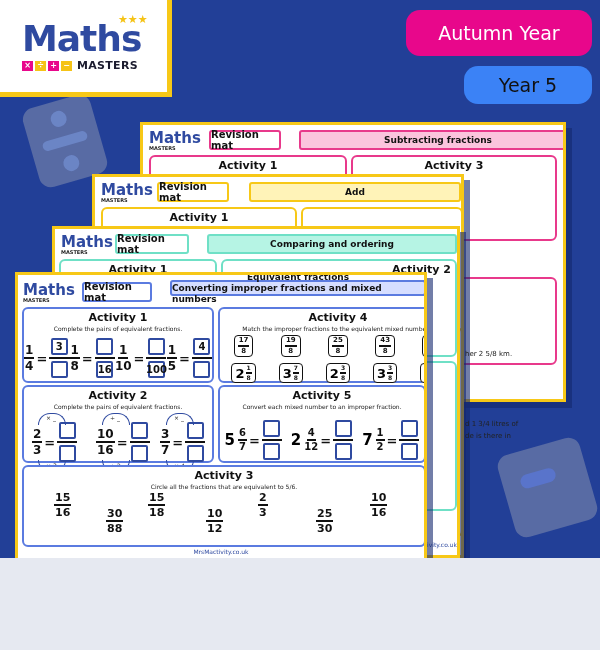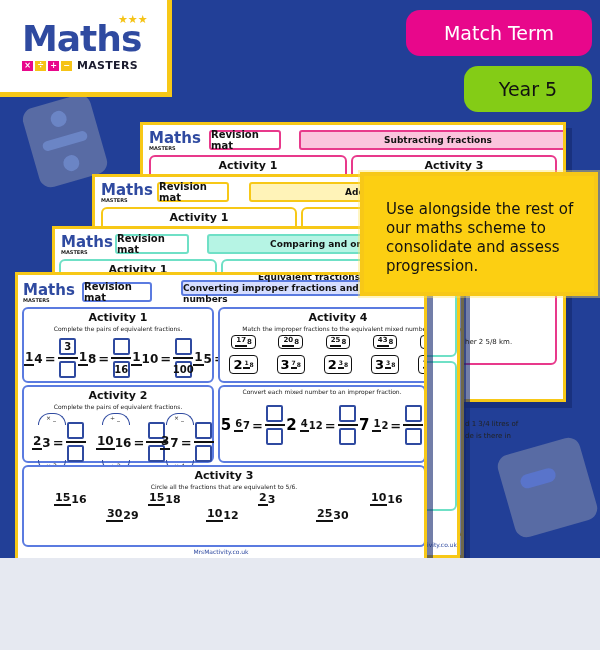--- a/index.html
+++ b/index.html
@@ -12,21 +12,21 @@
   
   .logo-box { position: absolute; left: 0; top: 0; width: 172px; height: 97px; background: #fff; border-right: 5px solid #f7c817; border-bottom: 5px solid #f7c817; }
   .logo-word { position: absolute; left: 22px; top: 18px; font-size: 36px; font-weight: bold; color: #2f4aa0; letter-spacing: -1px; }
   .logo-stars { position: absolute; left: 118px; top: 13px; color: #f5c316; font-size: 11px; letter-spacing: 0px; }
   .logo-sub { position: absolute; left: 22px; top: 59px; display: flex; align-items: center; gap: 2px; }
   .logo-sq { width: 11px; height: 10px; font-size: 8px; color: #fff; display: flex; align-items: center; justify-content: center; font-weight: bold; }
   .logo-masters { font-size: 11px; font-weight: bold; color: #1b1b2e; margin-left: 3px; letter-spacing: 0.3px; }
 
   .pill { position: absolute; border-radius: 14px; display: flex; align-items: center; justify-content: center; }
   .pill-term { left: 406px; top: 10px; width: 186px; height: 46px; background: #e8078b; color: #fff; font-size: 19px; }
-  .pill-year { left: 464px; top: 66px; width: 128px; height: 46px; background: #84cc16; color: #111; font-size: 19px; }
+  .pill-year { left: 464px; top: 66px; width: 128px; height: 38px; background: #3b82f6; color: #111; font-size: 19px; }
 
   .deco { position: absolute; background: rgba(190,190,190,0.35); border-radius: 12px; }
   .deco-div { left: 30px; top: 100px; width: 70px; height: 82px; transform: rotate(-16deg); }
   .deco-div .dot { position: absolute; width: 16px; height: 16px; border-radius: 50%; background: rgba(120,150,220,0.6); left: 27px; }
   .deco-div .bar { position: absolute; left: 12px; top: 36px; width: 46px; height: 10px; border-radius: 5px; background: rgba(120,150,220,0.6); }
   .deco-minus { left: 505px; top: 445px; width: 85px; height: 85px; transform: rotate(-16deg); }
   .deco-minus .bar { position: absolute; left: 18px; top: 24px; width: 36px; height: 14px; border-radius: 7px; background: rgba(90,120,220,0.7); }
 
   
   .sheet { position: absolute; background: #fff; border: 3px solid #f7c817; overflow: hidden; box-shadow: 6px 6px 0 rgba(20,40,110,0.6); }
@@ -41,21 +41,21 @@
 
   
   .s1 { left: 140px; top: 122px; width: 426px; height: 280px; }
   
   .s2 { left: 92px; top: 174px; width: 372px; height: 384px; }
   
   .s3 { left: 52px; top: 226px; width: 408px; height: 332px; }
   
   .s4 { left: 15px; top: 272px; width: 412px; height: 286px; border-bottom: none; }
 
-  .frac { display: inline-flex; flex-direction: row; align-items: center; font-weight: bold; color: #111; line-height: 1; justify-content: center; }
+  .frac { display: inline-flex; flex-direction: column; align-items: center; font-weight: bold; color: #111; line-height: 1; justify-content: center; }
   .frac .n { padding: 0 1px 1px; border-bottom: 2px solid #111; }
   .frac .d { padding-top: 1px; }
   .fbox { width: 17px; height: 17px; border: 2px solid #2f4aa0; border-radius: 2px; font-size: 10px; font-weight: bold; display: flex; align-items: center; justify-content: center; background: #fff; color: #111; }
   .fstack { display: inline-flex; flex-direction: column; align-items: center; gap: 2px; }
   .fstack .line { width: 20px; height: 2px; background: #111; }
   .eq { font-size: 13px; font-weight: bold; margin: 0 2px; color: #111; }
   .row { display: flex; align-items: center; }
   .chip { border: 1.5px solid #111; border-radius: 4px; padding: 1px 3px; display: inline-flex; align-items: center; background:#fff; }
   .arc { position: absolute; width: 28px; height: 12px; border: 1.5px solid #2f4aa0; border-bottom: none; border-radius: 14px 14px 0 0; }
   .arcb { position: absolute; width: 28px; height: 12px; border: 1.5px solid #2f4aa0; border-top: none; border-radius: 0 0 14px 14px; }
@@ -115,28 +115,28 @@
       <div class="panel" style="left:4px;top:30px;width:158px;height:280px;border:2px solid #6fe0c6">
           <div class="ptitle">Activity 1</div>
         </div>
       <div class="panel" style="left:166px;top:30px;width:236px;height:98px;border:2px solid #6fe0c6">
           <div class="ptitle" style="text-align:right;padding-right:4px">Activity 2</div>
         </div>
       <div class="panel" style="left:166px;top:132px;width:236px;height:150px;border:2px solid #6fe0c6"></div>
       <div class="sidetext" style="left:372px;top:312px;font-size:6px;color:#2f4aa0">ivity.co.uk</div>
     </div>
 
-    <div class="sidetext" style="left:465px;top:338px">her 2 5/8 km.</div>
+    <div class="sidetext" style="left:465px;top:350px">her 2 5/8 km.</div>
     <div class="sidetext" style="left:465px;top:420px">d 1 3/4 litres of</div>
     <div class="sidetext" style="left:465px;top:432px">de is there in</div>
 
     <div class="sheet s4">
       <div class="mini-logo" style="left:5px;top:6px"><span>Maths</span><small>MASTERS</small></div>
       <div class="tag" style="left:64px;top:7px;width:70px;height:20px;border:2px solid #5b7be0">Revision mat</div>
-      <div class="banner" style="left:163px;top:5px;width:256px;height:16px;background:#d6deff;border:2px solid #5b7be0">
+      <div class="banner" style="left:152px;top:5px;width:256px;height:16px;background:#d6deff;border:2px solid #5b7be0">
         <span>Equivalent fractions</span>
         <span>Converting improper fractions and mixed numbers</span>
       </div>
 
       <div class="panel" style="left:4px;top:32px;width:192px;height:76px;border:2px solid #5b7be0">
         <div class="ptitle">Activity 1</div>
         <div class="pinst">Complete the pairs of equivalent fractions.</div>
         <div class="row" style="justify-content:space-around;margin-top:6px" id="a1row">
             <span class="row">
               <span class="frac" style="font-size: 12px;">
@@ -194,21 +194,21 @@
         <div class="pinst">Match the improper fractions to the equivalent mixed numbers.</div>
         <div class="row" style="justify-content:space-around;margin-top:3px" id="a4top">
             <span class="chip">
               <span class="frac" style="font-size: 7px;">
                 <span class="n">17</span>
                 <span class="d">8</span>
               </span>
             </span>
             <span class="chip">
               <span class="frac" style="font-size: 7px;">
-                <span class="n">20</span>
+                <span class="n">19</span>
                 <span class="d">8</span>
               </span>
             </span>
             <span class="chip">
               <span class="frac" style="font-size: 7px;">
                 <span class="n">25</span>
                 <span class="d">8</span>
               </span>
             </span>
             <span class="chip">
@@ -312,20 +312,21 @@
               </span>
             </span>
             <div class="arc" style="left: 142px; top: 3px;"></div>
             <div class="arclbl" style="left: 150px; top: 4px;">× _</div>
             <div class="arcb" style="left: 142px; top: 50px;"></div>
             <div class="arclbl" style="left: 150px; top: 52px;">× 4</div>
           </div>
       </div>
 
       <div class="panel" style="left:200px;top:110px;width:208px;height:78px;border:2px solid #5b7be0">
+        <div class="ptitle">Activity 5</div>
         <div class="pinst">Convert each mixed number to an improper fraction.</div>
         <div class="row" style="justify-content:space-around;margin-top:10px" id="a5row">
             <span class="row">
               <span style="font-size: 15px; font-weight: bold; margin-right: 3px;">5</span>
               <span class="frac" style="font-size: 10px;">
                 <span class="n">6</span>
                 <span class="d">7</span>
               </span>
               <span class="eq">=</span>
               <span class="fstack">
@@ -366,21 +367,21 @@
       <div class="panel" style="left:4px;top:190px;width:404px;height:82px;border:2px solid #5b7be0">
         <div class="ptitle">Activity 3</div>
         <div class="pinst">Circle all the fractions that are equivalent to 5/6.</div>
         <div id="a3row" style="position:relative;height:56px">
             <span class="frac" style="font-size: 11px; position: absolute; left: 30px; top: 2px;">
               <span class="n">15</span>
               <span class="d">16</span>
             </span>
             <span class="frac" style="font-size: 11px; position: absolute; left: 82px; top: 18px;">
               <span class="n">30</span>
-              <span class="d">29</span>
+              <span class="d">88</span>
             </span>
             <span class="frac" style="font-size: 11px; position: absolute; left: 124px; top: 2px;">
               <span class="n">15</span>
               <span class="d">18</span>
             </span>
             <span class="frac" style="font-size: 11px; position: absolute; left: 182px; top: 18px;">
               <span class="n">10</span>
               <span class="d">12</span>
             </span>
             <span class="frac" style="font-size: 11px; position: absolute; left: 234px; top: 2px;">
@@ -393,36 +394,30 @@
             </span>
             <span class="frac" style="font-size: 11px; position: absolute; left: 346px; top: 2px;">
               <span class="n">10</span>
               <span class="d">16</span>
             </span>
           </div>
       </div>
       <div style="position:absolute;left:0;top:273px;width:100%;text-align:center;font-size:6px;color:#2f4aa0">MrsMactivity.co.uk</div>
     </div>
 
-    <div class="info">
-      <div>Use alongside the rest of</div>
-      <div>our maths scheme to</div>
-      <div>consolidate and assess</div>
-      <div>progression.</div>
-    </div>
 
     <div class="logo-box">
       <div class="logo-word">Maths</div>
       <div class="logo-stars">★★★</div>
       <div class="logo-sub">
         <div class="logo-sq" style="background:#e8078b">×</div>
         <div class="logo-sq" style="background:#f5c316">÷</div>
         <div class="logo-sq" style="background:#e8078b">+</div>
         <div class="logo-sq" style="background:#f5c316">−</div>
         <span class="logo-masters">MASTERS</span>
       </div>
     </div>
 
-    <div class="pill pill-term">Match Term</div>
+    <div class="pill pill-term">Autumn Year</div>
     <div class="pill pill-year">Year 5</div>
   </div>
 
 </div>
 
 </body></html>

